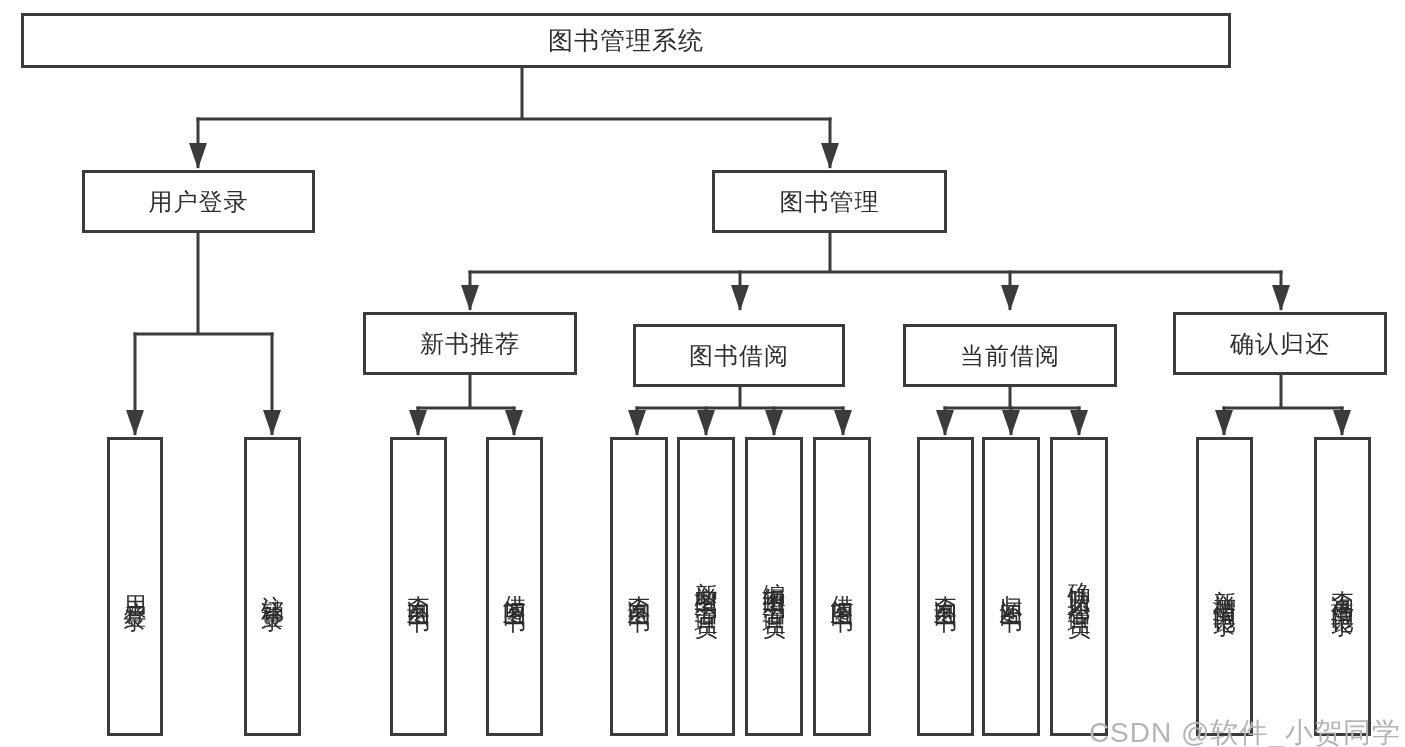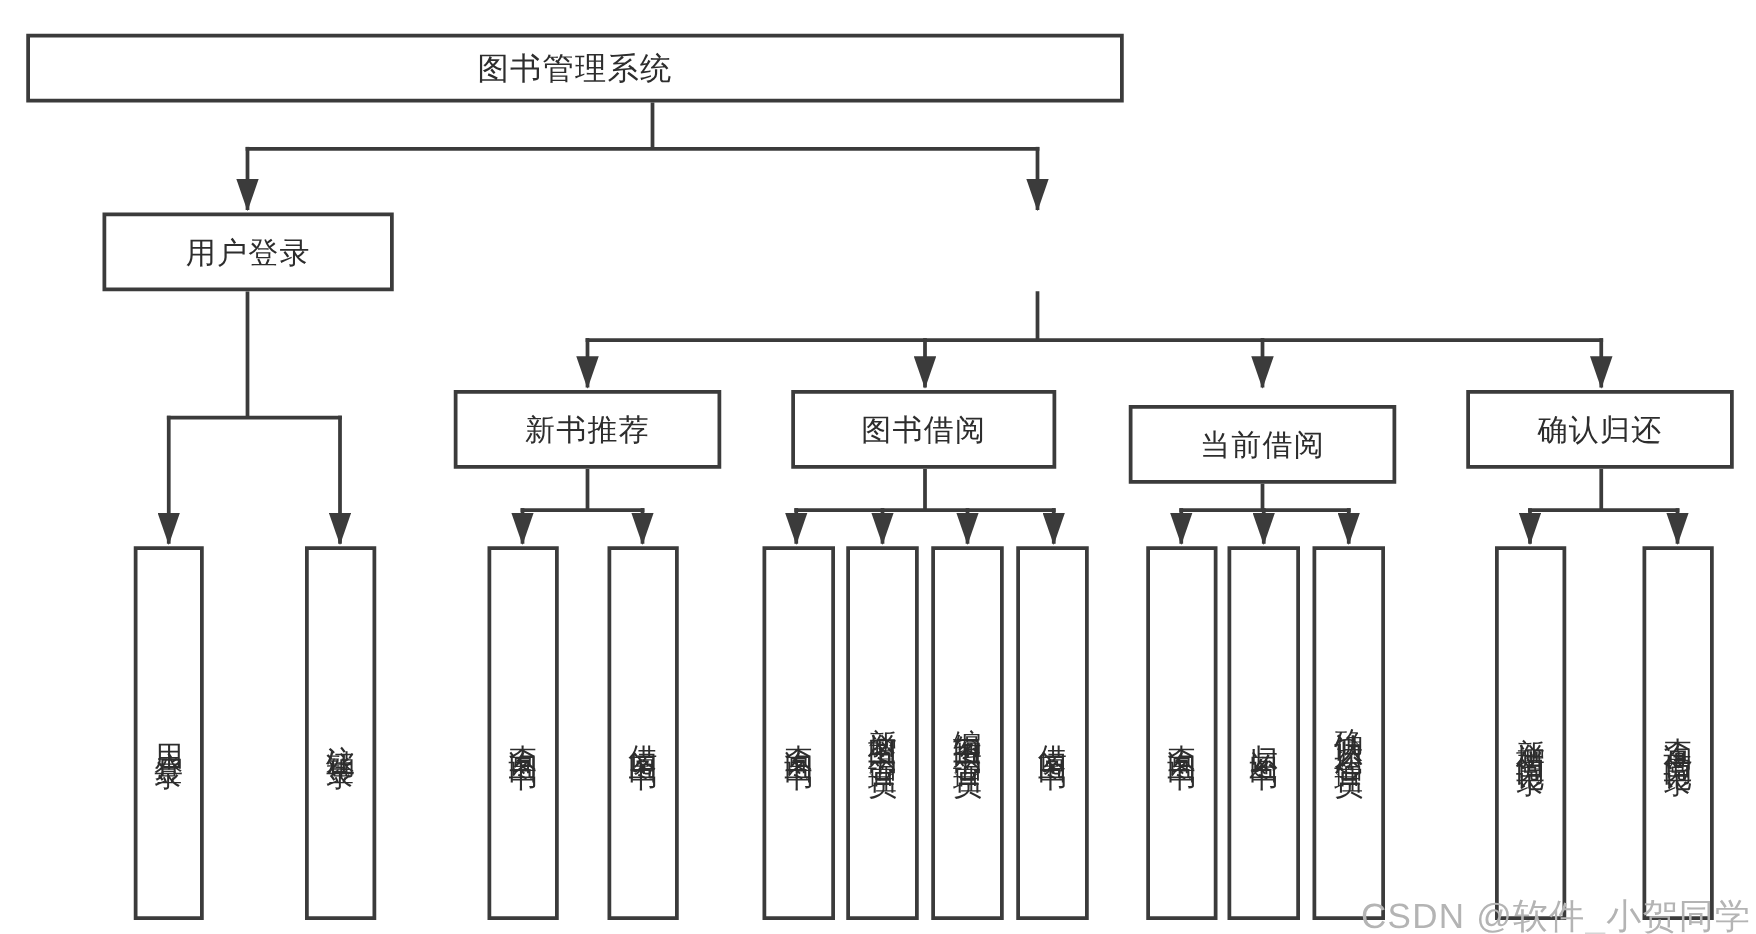--- a/index.html
+++ b/index.html
@@ -73,32 +73,35 @@
       <line x1="1011" y1="406.5" x2="1011" y2="435" marker-end="url(#arrow)"></line>
       <line x1="1079" y1="406.5" x2="1079" y2="435" marker-end="url(#arrow)"></line>
 
       <line x1="1281" y1="375" x2="1281" y2="408"></line>
       <line x1="1222.5" y1="408" x2="1343.5" y2="408"></line>
       <line x1="1224" y1="406.5" x2="1224" y2="435" marker-end="url(#arrow)"></line>
       <line x1="1342" y1="406.5" x2="1342" y2="435" marker-end="url(#arrow)"></line>
     </g>
   </svg>
 
-  <div class="node h-node root-node" style="left:21px;top:27px;width:878px;height:55px;">
+  <div class="node h-node root-node" style="left:21px;top:13px;width:1210px;height:55px;">
     <span>图书管理系统</span>
   </div>
 
   <div class="node h-node" style="left:82px;top:170px;width:233px;height:63px;">
     <span>用户登录</span>
   </div>
+  <div class="node h-node" style="left:712px;top:170px;width:235px;height:63px;">
+    <span>图书管理</span>
+  </div>
 
   <div class="node h-node" style="left:363px;top:312px;width:214px;height:63px;">
     <span>新书推荐</span>
   </div>
-  <div class="node h-node" style="left:633px;top:312px;width:212px;height:63px;">
+  <div class="node h-node" style="left:633px;top:324px;width:212px;height:63px;">
     <span>图书借阅</span>
   </div>
   <div class="node h-node" style="left:903px;top:312px;width:214px;height:63px;margin-top:12px;">
     <span>当前借阅</span>
   </div>
   <div class="node h-node" style="left:1173px;top:312px;width:214px;height:63px;">
     <span>确认归还</span>
   </div>
 
   <div class="node v-node" style="left:107px;top:437px;width:56px;height:299px;">

